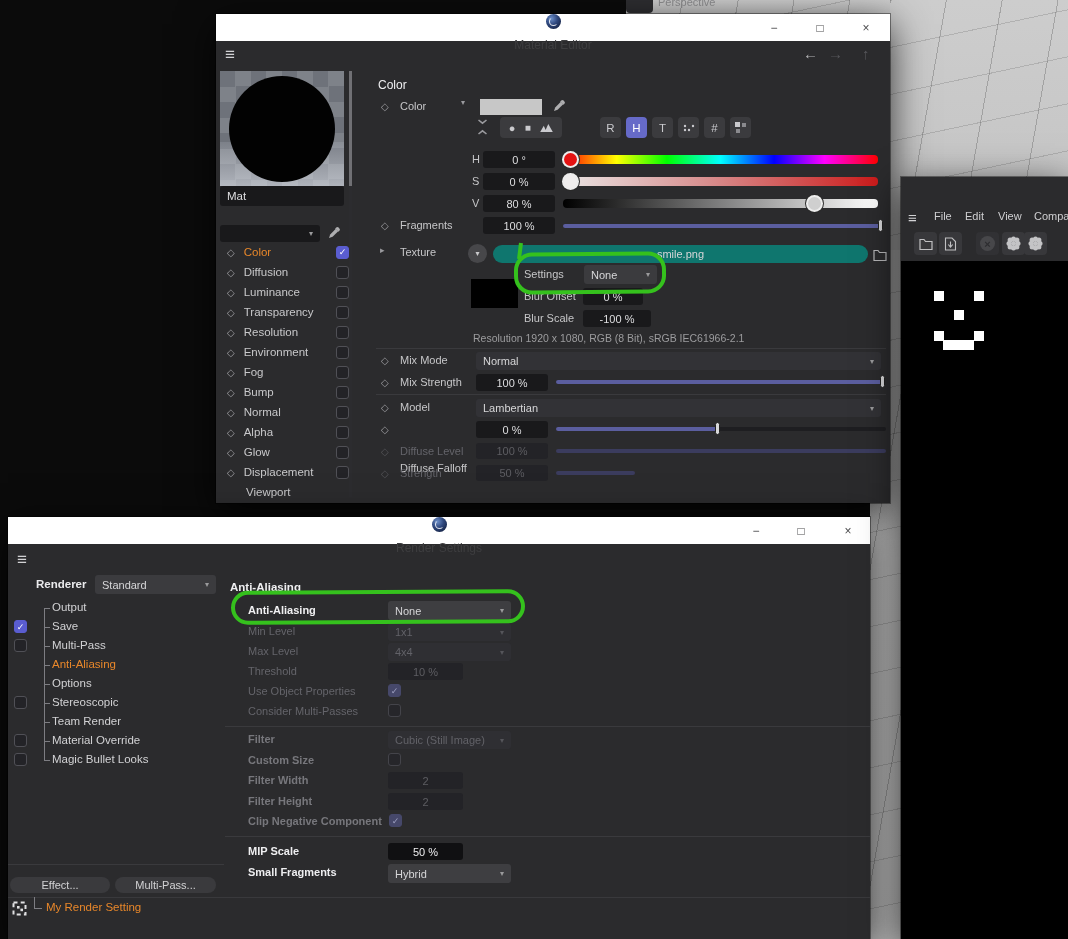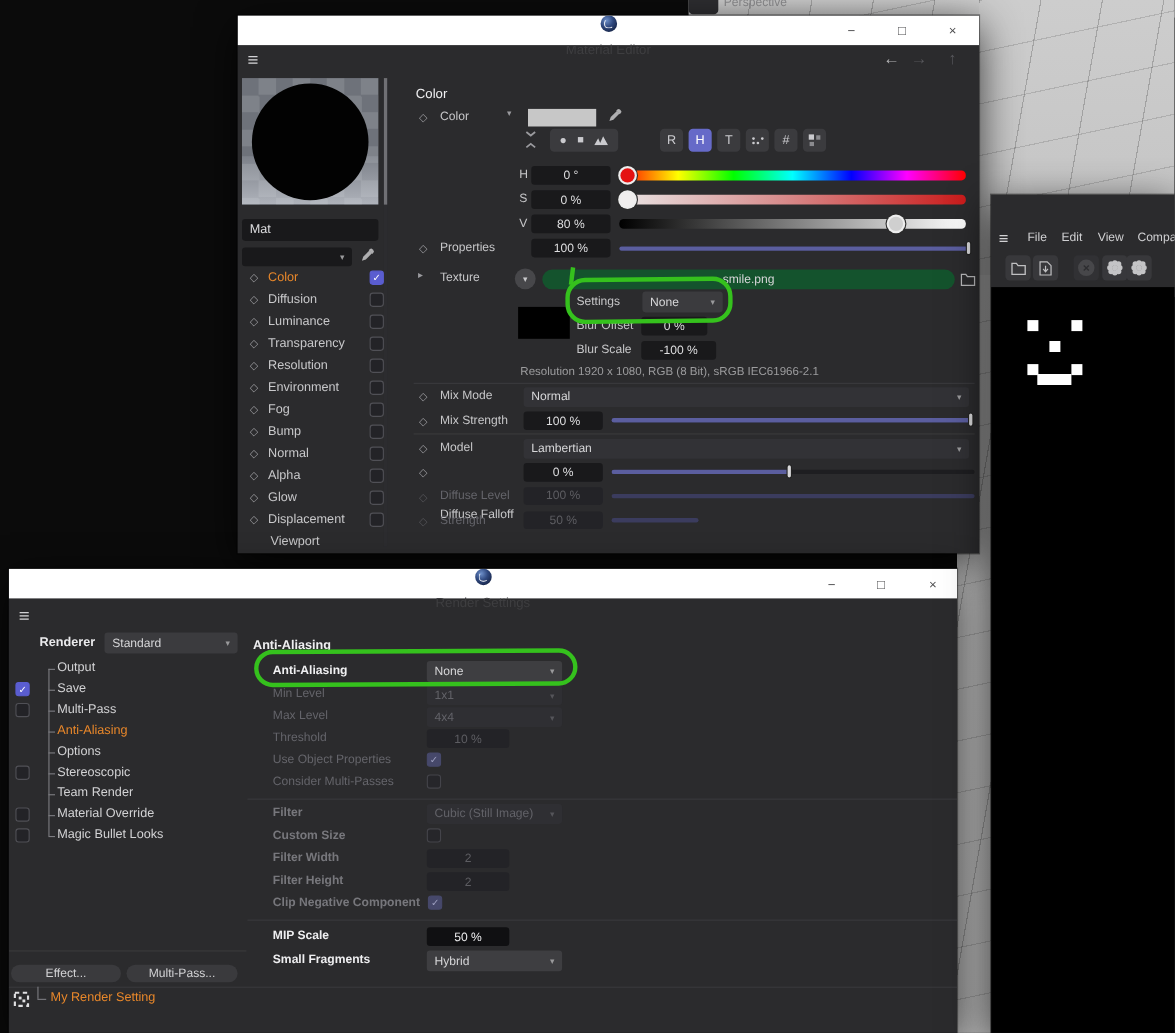--- a/index.html
+++ b/index.html
@@ -111,21 +111,21 @@
     <span class="abs" style="left:587px;top:31px;font-size:15px;color:#b4b4b6;">←</span>
     <span class="abs" style="left:612px;top:31px;font-size:15px;color:#56565a;">→</span>
     <span class="abs" style="left:646px;top:31px;font-size:15px;color:#56565a;">↑</span>
 
     <div class="preview" style="left:4px;top:57px;width:124px;height:115px;">
       <div class="floor"></div>
       <div class="ball"></div>
     </div>
     <div class="abs" style="left:133px;top:57px;width:3px;height:426px;background:#2c2c2f;"></div>
     <div class="abs" style="left:133px;top:57px;width:3px;height:115px;background:#707074;"></div>
-    <div class="val" style="left:4px;top:185px;width:124px;height:20px;justify-content:flex-start;padding-left:7px;font-size:11.5px;">Mat</div>
+    <div class="val" style="left:4px;top:172px;width:124px;height:20px;justify-content:flex-start;padding-left:7px;font-size:11.5px;">Mat</div>
     <div class="drop" style="left:4px;top:211px;width:100px;height:17px;background:#19191b;">
       <span class="arr">▾</span>
     </div>
     <span class="abs" style="left:112px;top:211px;">
       <svg width="13" height="13" viewBox="0 0 13 13">
           <path d="M1 12 l1.2-3.6 5.6-5.6 2.4 2.4-5.6 5.6z" fill="#aeaeb0"></path>
           <path d="M8.2 1.6a1.7 1.7 0 0 1 2.4 0l.8.8a1.7 1.7 0 0 1 0 2.4l-1 1-3.2-3.2z" fill="#aeaeb0"></path>
         </svg>
     </span>
 
@@ -250,33 +250,33 @@
     <div class="gslider" style="left:347px;top:163px;width:315px;background:linear-gradient(to right,#e9e5e5,#d89090 45%,#cb1b1b);">
       <div class="gknob" style="left:1px;background:#f0eeee;"></div>
     </div>
     <span class="lbl" style="left:256px;top:183px;">V</span>
     <div class="val" style="left:267px;top:181px;width:72px;height:17px;">80 %</div>
     <div class="gslider" style="left:347px;top:185px;width:315px;background:linear-gradient(to right,#000,#fff);">
       <div class="gknob" style="left:calc(80% - 7px);background:#cfcfcf;"></div>
     </div>
 
     <span class="dia" style="left:165px;top:206px;">◇</span>
-    <span class="lbl" style="left:184px;top:205px;">Properties</span>
+    <span class="lbl" style="left:184px;top:205px;">Fragments</span>
     <div class="val" style="left:267px;top:203px;width:72px;height:17px;">100 %</div>
     <div class="slider" style="left:347px;top:210px;width:319px;">
       <div class="fill" style="width:100%;"></div>
       <div class="knob" style="left:calc(100% - 4px);"></div>
     </div>
 
     <span class="abs" style="left:164px;top:231px;font-size:9px;color:#9a9a9e;">▸</span>
     <span class="lbl" style="left:184px;top:232px;">Texture</span>
     <div class="abs" style="left:252px;top:230px;width:19px;height:19px;border-radius:50%;background:#47474a;display:flex;align-items:center;justify-content:center;">
       <span style="font-size:8px;color:#c9c9cb;">▾</span>
     </div>
-    <div class="abs" style="left:277px;top:231px;width:375px;height:18px;border-radius:9px;background:#14532d;display:flex;align-items:center;justify-content:center;">
+    <div class="abs" style="left:277px;top:231px;width:375px;height:18px;border-radius:9px;background:#0f766e;display:flex;align-items:center;justify-content:center;">
       <span style="font-size:11px;color:#d6d6d8;">smile.png</span>
     </div>
     <span class="abs" style="left:657px;top:233px;">
       <svg width="14" height="12" viewBox="0 0 14 12">
           <path d="M1 1.5 h4 l1.5 2 H13 v8 H1z" fill="none" stroke="#b8b8ba" stroke-width="1.2"></path>
         </svg>
     </span>
 
     <div class="abs" style="left:255px;top:265px;width:47px;height:29px;background:#000;"></div>
     <span class="lbl" style="left:308px;top:254px;">Settings</span>

